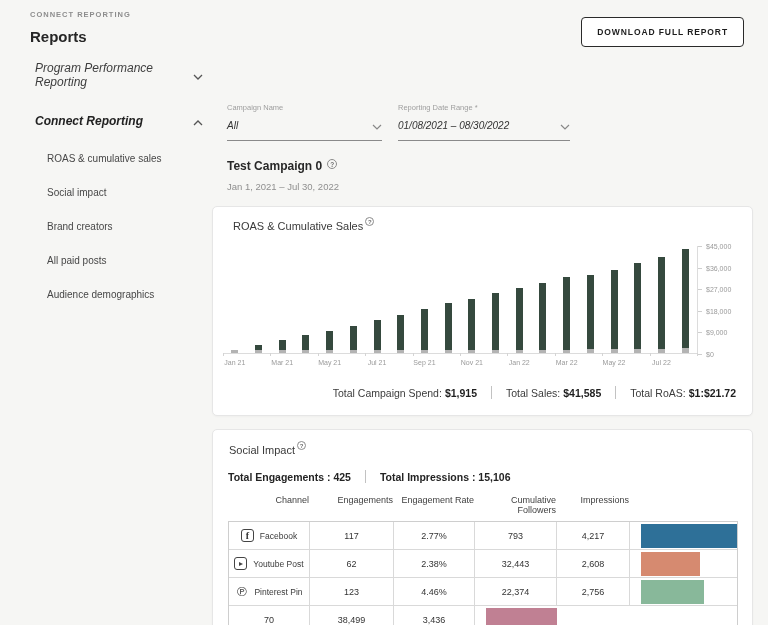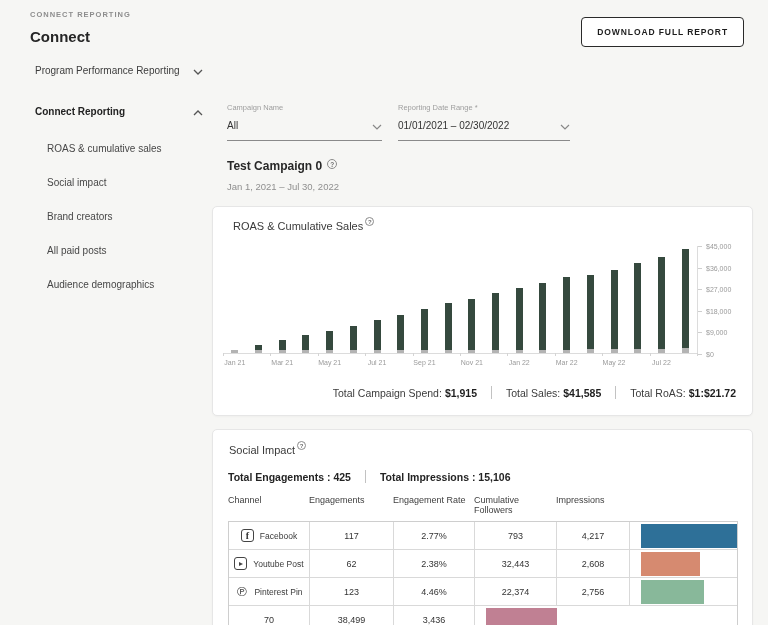--- a/index.html
+++ b/index.html
@@ -18,32 +18,32 @@
   .dl-btn {
     position:absolute; right:24px; top:17px;
     background:#fff; border:1.5px solid #2a2a2a; border-radius:4px;
     font-size:8.5px; font-weight:bold; letter-spacing:0.9px; color:#1d1d1d;
     padding:9px 15px; cursor:pointer; font-family:inherit;
   }
   
   .layout { display:flex; align-items:flex-start; }
   .sidebar { width:210px; flex:none; padding:16px 0 0 35px; }
   .side-item { display:flex; align-items:center; justify-content:space-between; width:168px; margin-bottom:23px; cursor:pointer; }
-  .side-item .lbl { font-size:10px; color:#3d3d3d; }
+  .side-item .lbl { font-size:12px; color:#3d3d3d;font-style:italic; }
   .side-item.active .lbl { font-weight:bold; color:#222; }
   .side-subs { margin:2px 0 0 12px; }
   .side-sub { font-size:10px; color:#474747; margin-bottom:23px; cursor:pointer; }
   .chev { flex:none; }
   .main { flex:1; padding:8px 20px 0 2px; }
   
   .filters { display:flex; gap:16px; margin:2px 0 0 15px; }
   .field { position:relative;margin-top:48px; }
   .field .flabel { font-size:7.5px; color:#9e9e9e; margin-bottom:4px; }
   .field .fval-row { display:flex; align-items:center; justify-content:space-between; border-bottom:1px solid #8a8a8a; padding-bottom:6px; }
-  .field .fval { font-size:10px; color:#333; }
+  .field .fval { font-size:10px; color:#333;font-style:italic; }
   .field.campaign { width:155px; }
   .field.daterange { width:172px; }
   
   .camp { margin:18px 0 0 15px; }
   .camp-title { font-size:12px; font-weight:bold; color:#282828; display:flex; align-items:center; gap:5px; }
   .camp-dates { font-size:9.5px; color:#8f8f8f; margin-top:8px; }
   .help {
     display:inline-flex; align-items:center; justify-content:center;
     width:10px; height:10px; border:1px solid #8b8b8b; border-radius:50%;
     font-size:6.5px; color:#6e6e6e; font-weight:bold; position:relative; top:-2px;
@@ -74,21 +74,21 @@
   .tot b { color:#1f1f1f; margin-left:3px; }
   .tsep { width:1px; height:13px; background:#c2c2c2; margin:0 14px; }
   
   .social-card { margin-top:13px; padding:14px 14px 16px 15px; }
   .soc-totals { display:flex; align-items:center; margin-top:14px; }
   .soc-tot { font-size:10.5px; font-weight:bold; color:#242424; white-space:nowrap; }
   
   .tbl { margin-top:12px; }
   .thead, .trow { display:grid; grid-template-columns:81px 84px 81px 82px 73px auto; }
   .thead { margin-bottom:6px; }
-  .th { font-size:9px; color:#3f3f3f; text-align:left; }
+  .th { font-size:9px; color:#3f3f3f; text-align:right; }
   .tbody { border:1px solid #cecece; }
   .trow { height:28px; border-bottom:1px solid #d9d9d9; }
   .trow:last-child { border-bottom:none; }
   .td { display:flex; align-items:center; justify-content:center; font-size:9px; color:#333; border-right:1px solid #d9d9d9; }
   .td.chan { gap:6px; }
   .td.barcell { border-right:none; justify-content:flex-start; padding-left:11px; }
   .imp-bar { height:24px; }
   
   .chan-ic { display:inline-flex; align-items:center; justify-content:center; width:13px; height:13px; flex:none; }
   .chan-ic.sq { border:1px solid #444; border-radius:3px; }
@@ -96,21 +96,21 @@
   .yt-play { width:0; height:0; border-left:4px solid #444; border-top:2.8px solid transparent; border-bottom:2.8px solid transparent; margin-left:1px; }
   .pin-p { font-size:13px; color:#444; line-height:1; }
   .ig-lens { width:5px; height:5px; border:1px solid #444; border-radius:50%; }
   .chan-lbl { font-size:8.5px; color:#3a3a3a; }
 </style>
 </head>
 <body>
 
 <div class="topbar">
   <div class="breadcrumb">CONNECT REPORTING</div>
-  <div class="page-title">Connect</div>
+  <div class="page-title">Reports</div>
   <button class="dl-btn">DOWNLOAD FULL REPORT</button>
 </div>
 
 <div class="layout">
 
   <div class="sidebar">
     <div class="side-item">
       <span class="lbl">Program Performance Reporting</span>
       <span class="chev">
         <svg width="10" height="6" viewBox="0 0 10 6">
@@ -145,21 +145,21 @@
           <span>
             <svg width="10" height="6" viewBox="0 0 10 6">
                 <polyline points="1,1 5,5 9,1" fill="none" stroke="#888" stroke-width="1.2"></polyline>
               </svg>
           </span>
         </div>
       </div>
       <div class="field daterange">
         <div class="flabel">Reporting Date Range *</div>
         <div class="fval-row">
-          <span class="fval">01/01/2021 – 02/30/2022</span>
+          <span class="fval">01/08/2021 – 08/30/2022</span>
           <span>
             <svg width="10" height="6" viewBox="0 0 10 6">
                 <polyline points="1,1 5,5 9,1" fill="none" stroke="#888" stroke-width="1.2"></polyline>
               </svg>
           </span>
         </div>
       </div>
     </div>
 
     <div class="camp">

